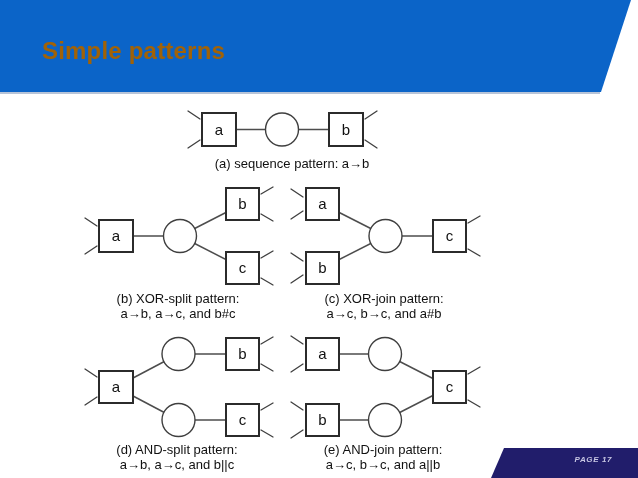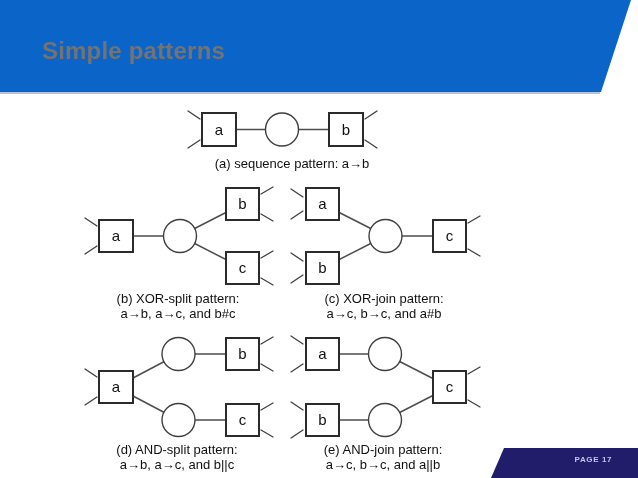--- a/index.html
+++ b/index.html
@@ -21,21 +21,21 @@
   }
   .header-edge {
     position: absolute;
     left: 0; top: 92px;
     width: 600px; height: 2px;
     background: #b7c4d8;
   }
   .slide-title {
     position: absolute;
     left: 42px; top: 37px;
-    color: #737373;
+    color: #a16207;
     font-size: 24px;
     font-weight: bold;
     letter-spacing: 0.2px;
     white-space: nowrap;
     text-align: right;
   }
   
   .diagram-svg {
     position: absolute;
     left: 0; top: 0;
@@ -65,20 +65,21 @@
     background: #211d6b;
     clip-path: polygon(504px 0, 638px 0, 638px 30px, 491px 30px);
   }
   .page-label {
     position: absolute;
     right: 26px; top: 455px;
     color: #c7c6e2;
     font-size: 8px;
     font-weight: bold;
     letter-spacing: 0.6px;
+    font-style: italic;
   }
 </style>
 </head>
 <body>
 
 <div class="slide">
 
   <div class="header-banner"></div>
   <div class="header-edge"></div>
   <div class="slide-title">Simple patterns</div>

